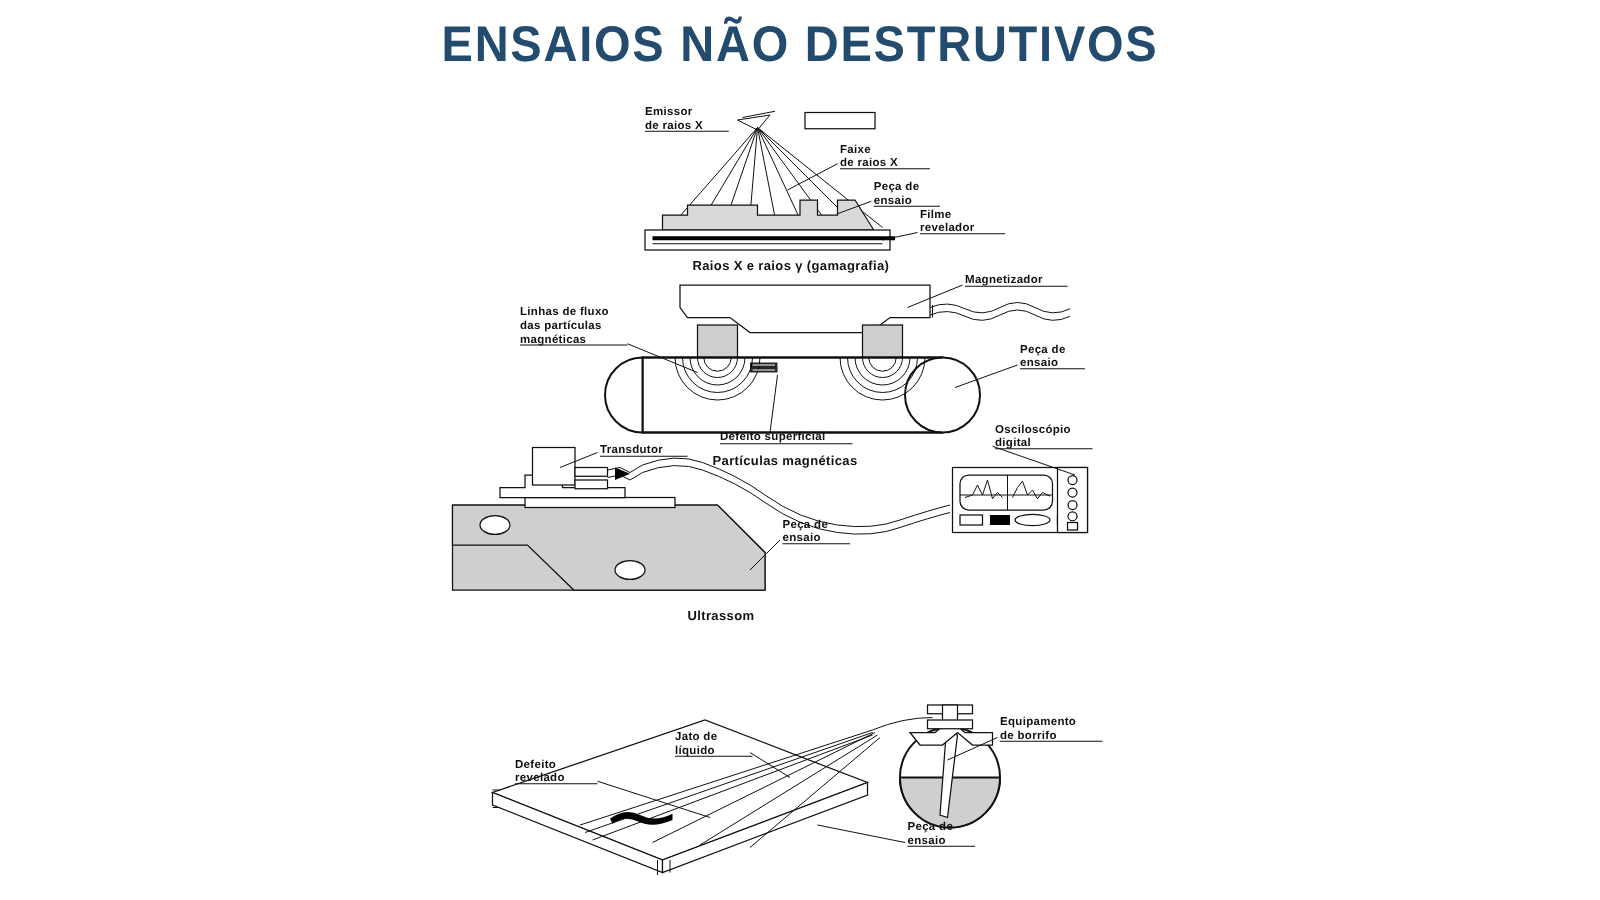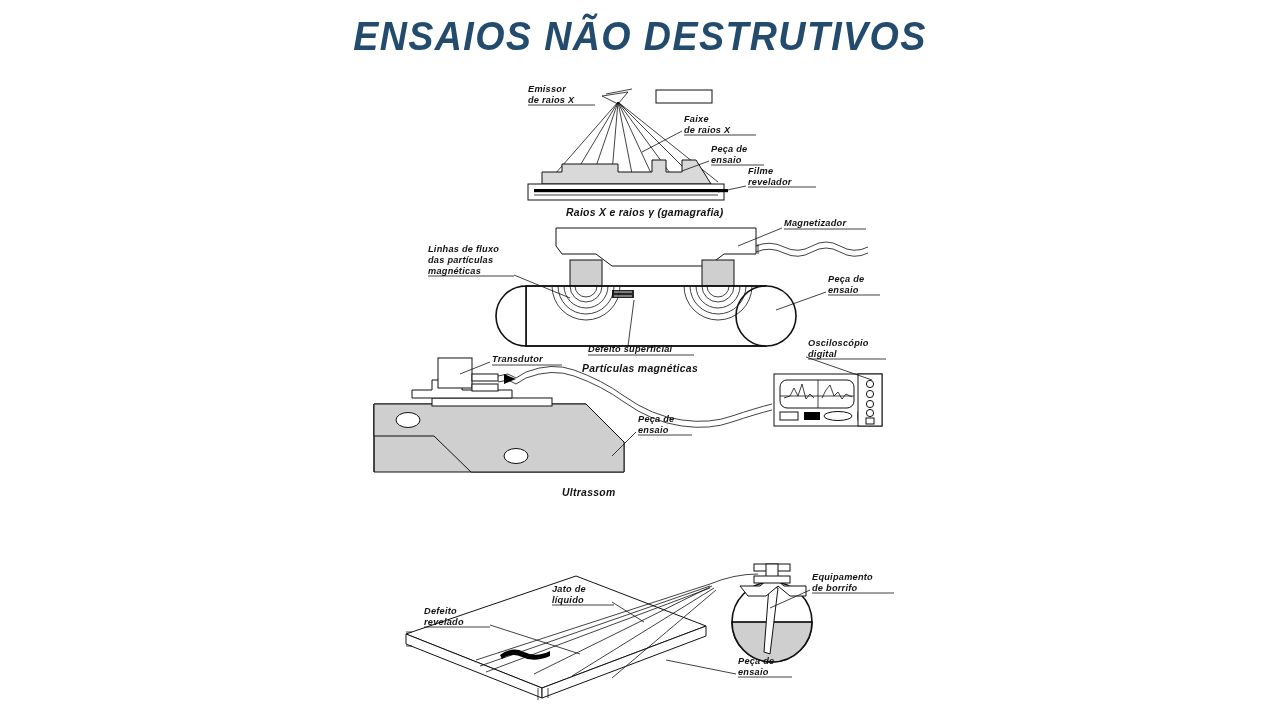--- a/index.html
+++ b/index.html
@@ -30,21 +30,21 @@
     font-weight: bold;
     font-size: 40px;
     letter-spacing: 1.5px;
     line-height: 1.1;
     transform: scaleX(0.94);
     transform-origin: center top;
     white-space: nowrap;
   }
   #figure-wrap {
     position: absolute;
-    left: 366px;
+    left: 354px;
     top: 74px;
     width: 560px;
     height: 626px;
   }
   #figure-wrap svg {
     display: block;
     width: 560px;
     height: 626px;
   }
   .lbl {
@@ -79,21 +79,21 @@
   .thick { stroke-width: 1.7; }
   .gray { fill: #cfcfcf; stroke: #111111; stroke-width: 1; }
   .graylt { fill: #d9d9d9; stroke: #111111; stroke-width: 1; }
   .white { fill: #ffffff; stroke: #111111; stroke-width: 1; }
   .blk { fill: #000000; stroke: none; }
   .underline { stroke: #111111; stroke-width: 0.8; }
 </style>
 </head>
 <body>
 
-<div id="slide" style="background: rgb(255, 255, 255); font-style: italic;">
+<div id="slide" style="background: rgb(255, 255, 255);">
 
   <div id="slide-title" style="color: rgb(35, 75, 110);">ENSAIOS NÃO DESTRUTIVOS</div>
 
   <div id="figure-wrap">
     <svg viewBox="0 0 560 626" xmlns="http://www.w3.org/2000/svg">
 
       <g>
 
         <rect class="white" x="290" y="16" width="56" height="13"></rect>
 

